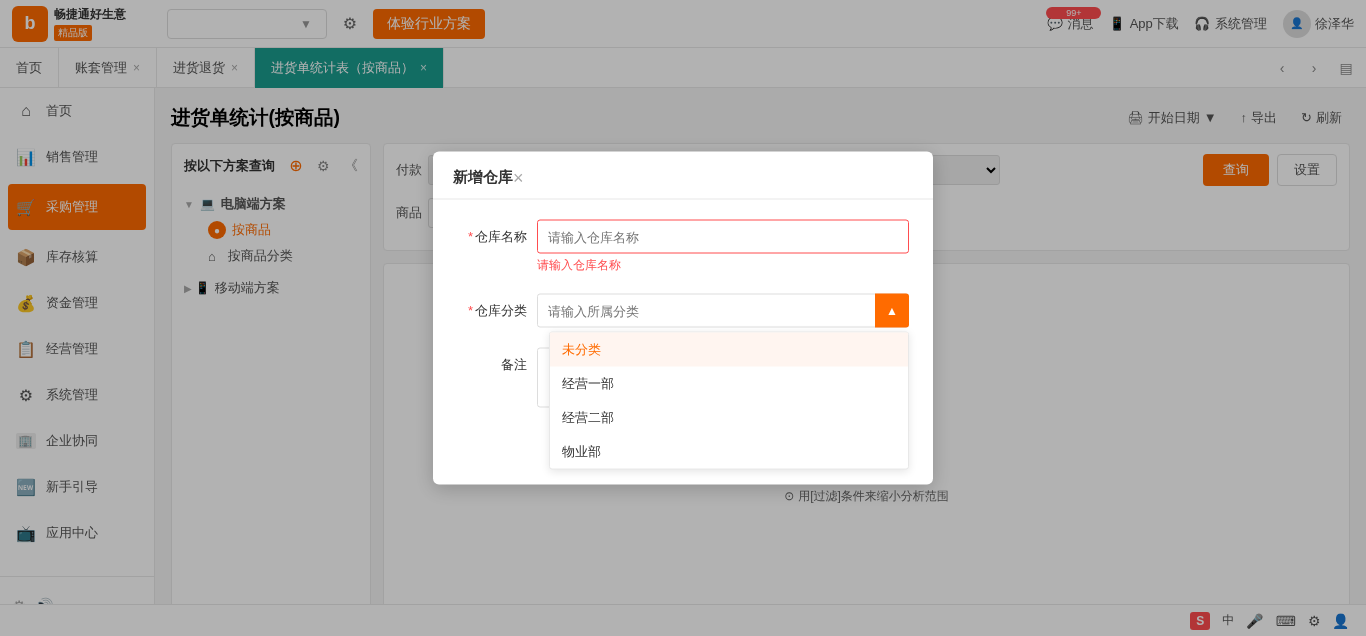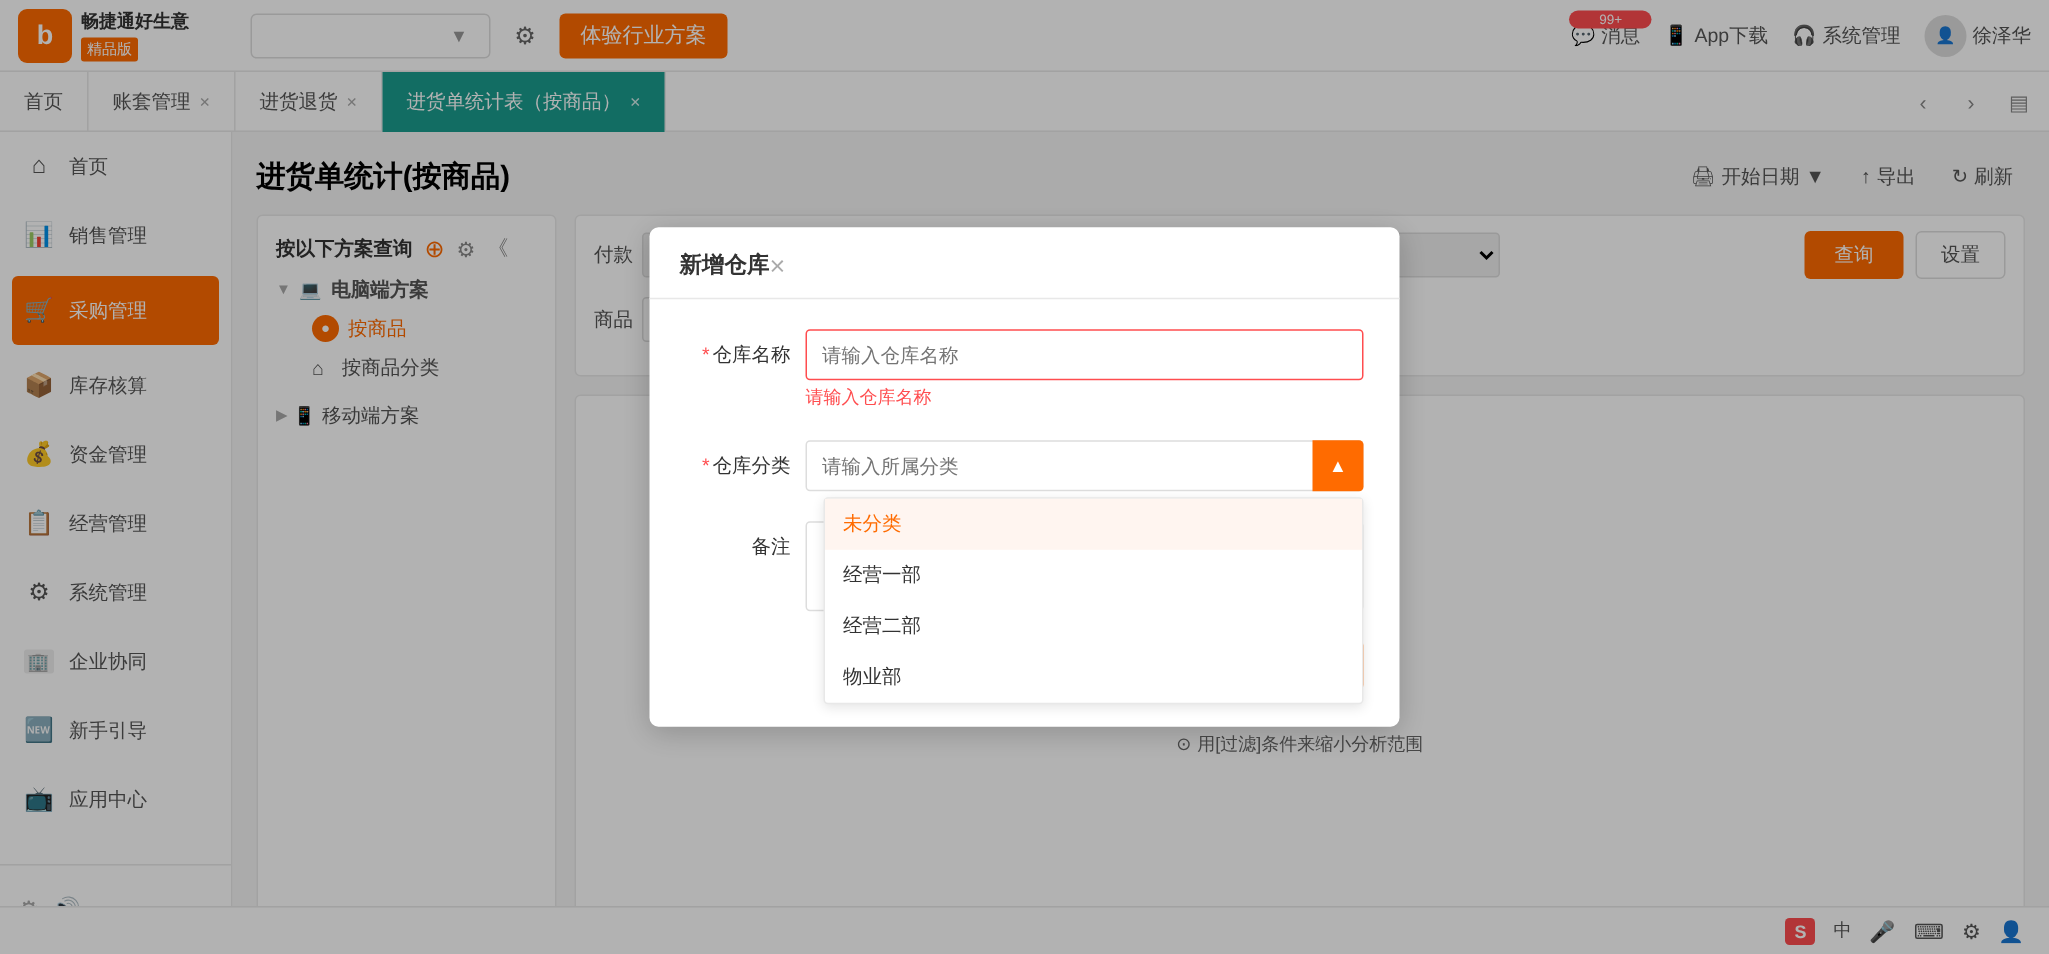--- a/index.html
+++ b/index.html
@@ -404,21 +404,21 @@
         <div class="action-btn">
           <span>↻</span>
           <span>刷新</span>
         </div>
       </div>
     </div>
 
     <div style="display:flex;gap:12px;height:calc(100% - 50px);">
 
       <div style="width:200px;flex-shrink:0;background:#fff;border:1px solid #e8e8e8;border-radius:4px;padding:12px;">
-        <div style="display:flex;align-items:center;gap:8px;margin-bottom:4px;">
+        <div style="display:flex;align-items:center;gap:8px;margin-bottom:16px;justify-content:space-between;">
           <span style="font-size:13px;font-weight:bold;color:#333;">按以下方案查询</span>
           <span style="color:#ff6b00;font-size:16px;cursor:pointer;">⊕</span>
           <span style="color:#888;font-size:14px;cursor:pointer;">⚙</span>
           <span style="color:#888;font-size:14px;cursor:pointer;">《</span>
         </div>
         <div class="plan-tree">
           <div class="plan-tree-root">
             <span style="color:#aaa;font-size:10px;">▼</span>
             <span style="font-size:12px;">💻</span>
             <span>电脑端方案</span>

